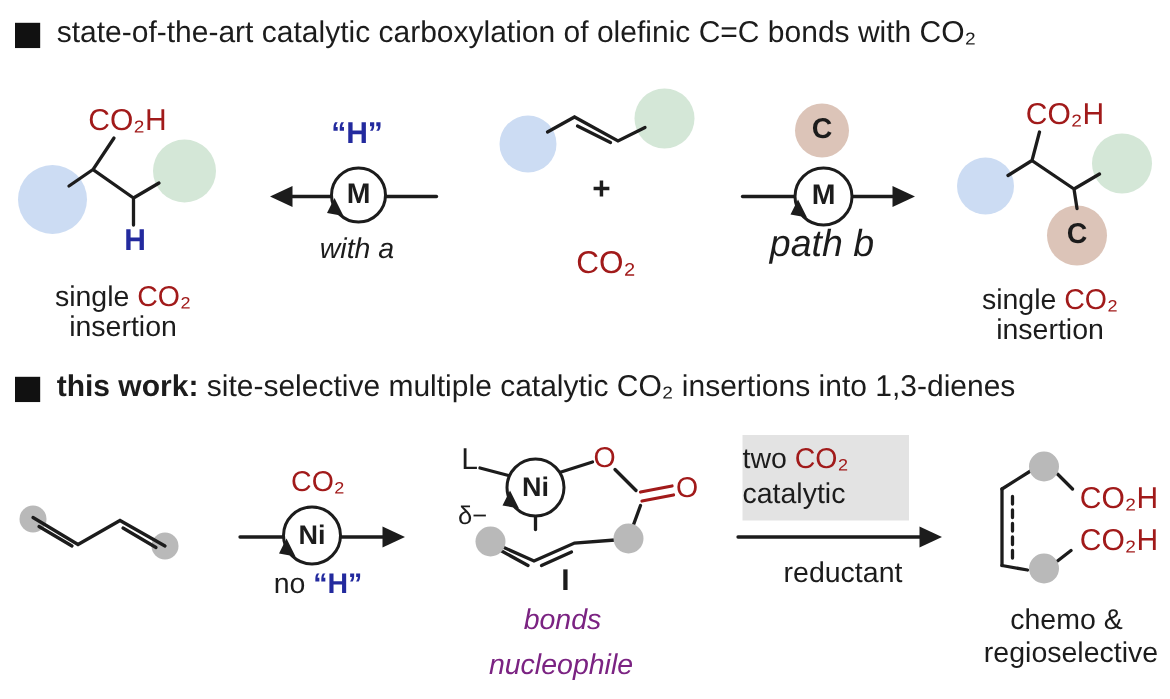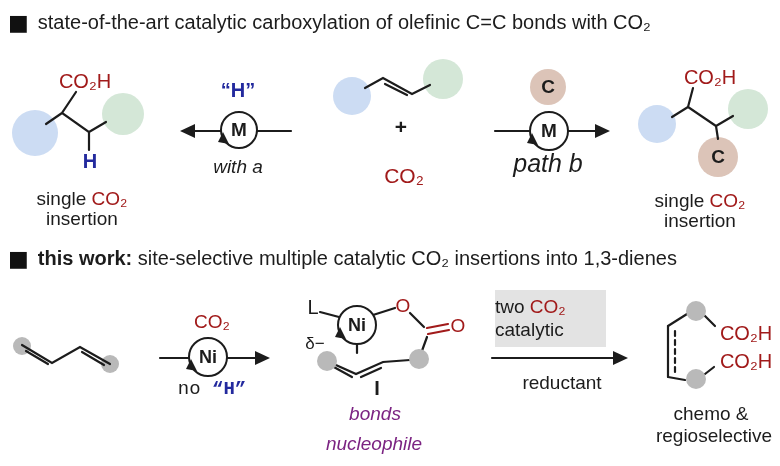--- a/index.html
+++ b/index.html
@@ -145,21 +145,21 @@
   <span class="lbl italic" style="left:548px;top:163px;font-size:25px;">path b</span>
 
   <span class="lbl red" style="left:710px;top:77px;font-size:20px;">CO₂H</span>
   <span class="lbl bold" style="left:718px;top:157px;font-size:19px;">C</span>
   <span class="lbl" style="left:700px;top:201px;font-size:19px;"><span>single </span><span class="red">CO₂</span></span>
   <span class="lbl" style="left:700px;top:221px;font-size:19px;">insertion</span>
 
 
   <span class="lbl red" style="left:212px;top:322px;font-size:19px;">CO₂</span>
   <span class="lbl bold" style="left:208px;top:357px;font-size:18px;">Ni</span>
-  <span class="lbl" style="left:212px;top:390px;font-size:19px;font-family:Liberation Mono, monospace;"><span>no </span><span class="navy">“H”</span></span>
+  <span class="lbl" style="left:212px;top:390px;font-size:19px;"><span>no </span><span class="navy">“H”</span></span>
 
   <span class="lbl" style="left:313px;top:307px;font-size:20px;">L</span>
   <span class="lbl bold" style="left:357px;top:325px;font-size:18px;">Ni</span>
   <span class="lbl red" style="left:403px;top:306px;font-size:19px;">O</span>
   <span class="lbl red" style="left:458px;top:326px;font-size:19px;">O</span>
   <span class="lbl" style="left:315px;top:344px;font-size:17px;">δ−</span>
   <span class="lbl bold" style="left:377px;top:388px;font-size:20px;">I</span>
   <span class="lbl purple" style="left:375px;top:414px;font-size:19px;">bonds</span>
   <span class="lbl purple" style="left:374px;top:444px;font-size:19px;">nucleophile</span>
 

